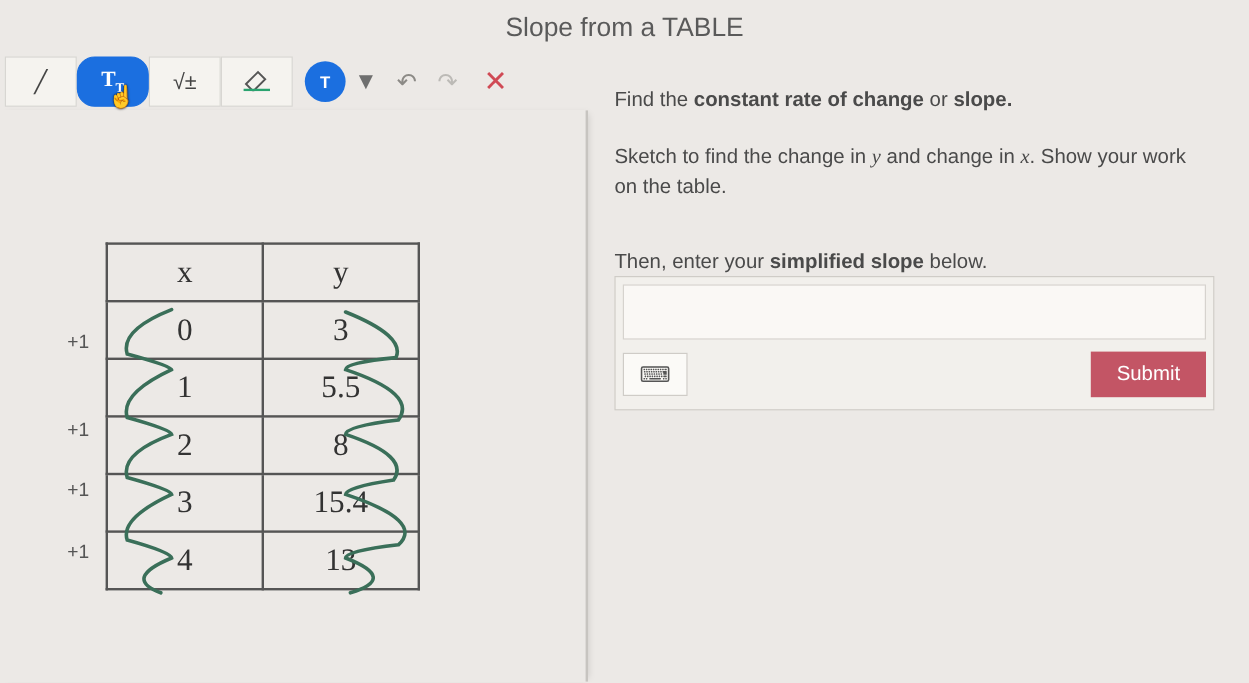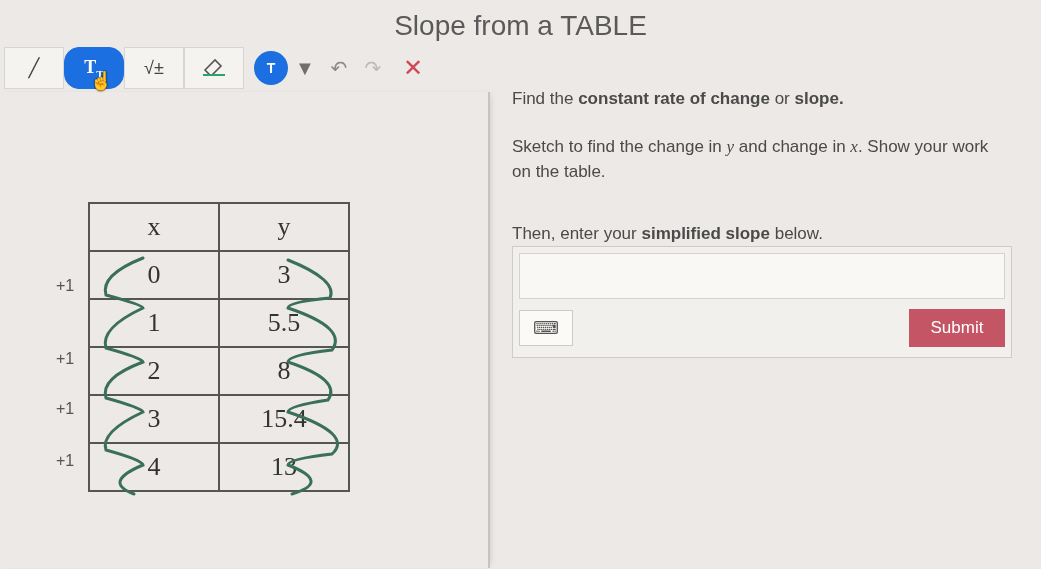--- a/index.html
+++ b/index.html
@@ -7,21 +7,21 @@
   body {
     font-family: "Helvetica Neue", Arial, sans-serif;
     background: #ece9e6;
     color: #333;
     position: relative;
   }
   .page-title {
     position: absolute;
     top: 10px; left: 0; right: 0;
     text-align: center;
-    font-size: 28px;
+    font-size: 22px;
     font-weight: 400;
     color: #5a5a5a;
   }
   .toolbar {
     position: absolute;
     top: 46px; left: 0;
     display: flex;
     align-items: center;
     gap: 0;
     height: 44px;
@@ -112,21 +112,21 @@
     color: #555;
   }
   .scribble {
     position: absolute;
     pointer-events: none;
   }
 
   
   .panel {
     position: absolute;
-    left: 512px; top: 86px;
+    left: 512px; top: 70px;
     width: 510px;
     padding-right: 20px;
     font-size: 17px;
     color: #4a4a4a;
     line-height: 1.5;
   }
   .panel .p1 { margin-bottom: 22px; }
   .panel .p2 { margin-bottom: 36px; }
   .panel .p3 { }
   .panel .mathvar { font-style: italic; font-family: "Times New Roman", serif; }

